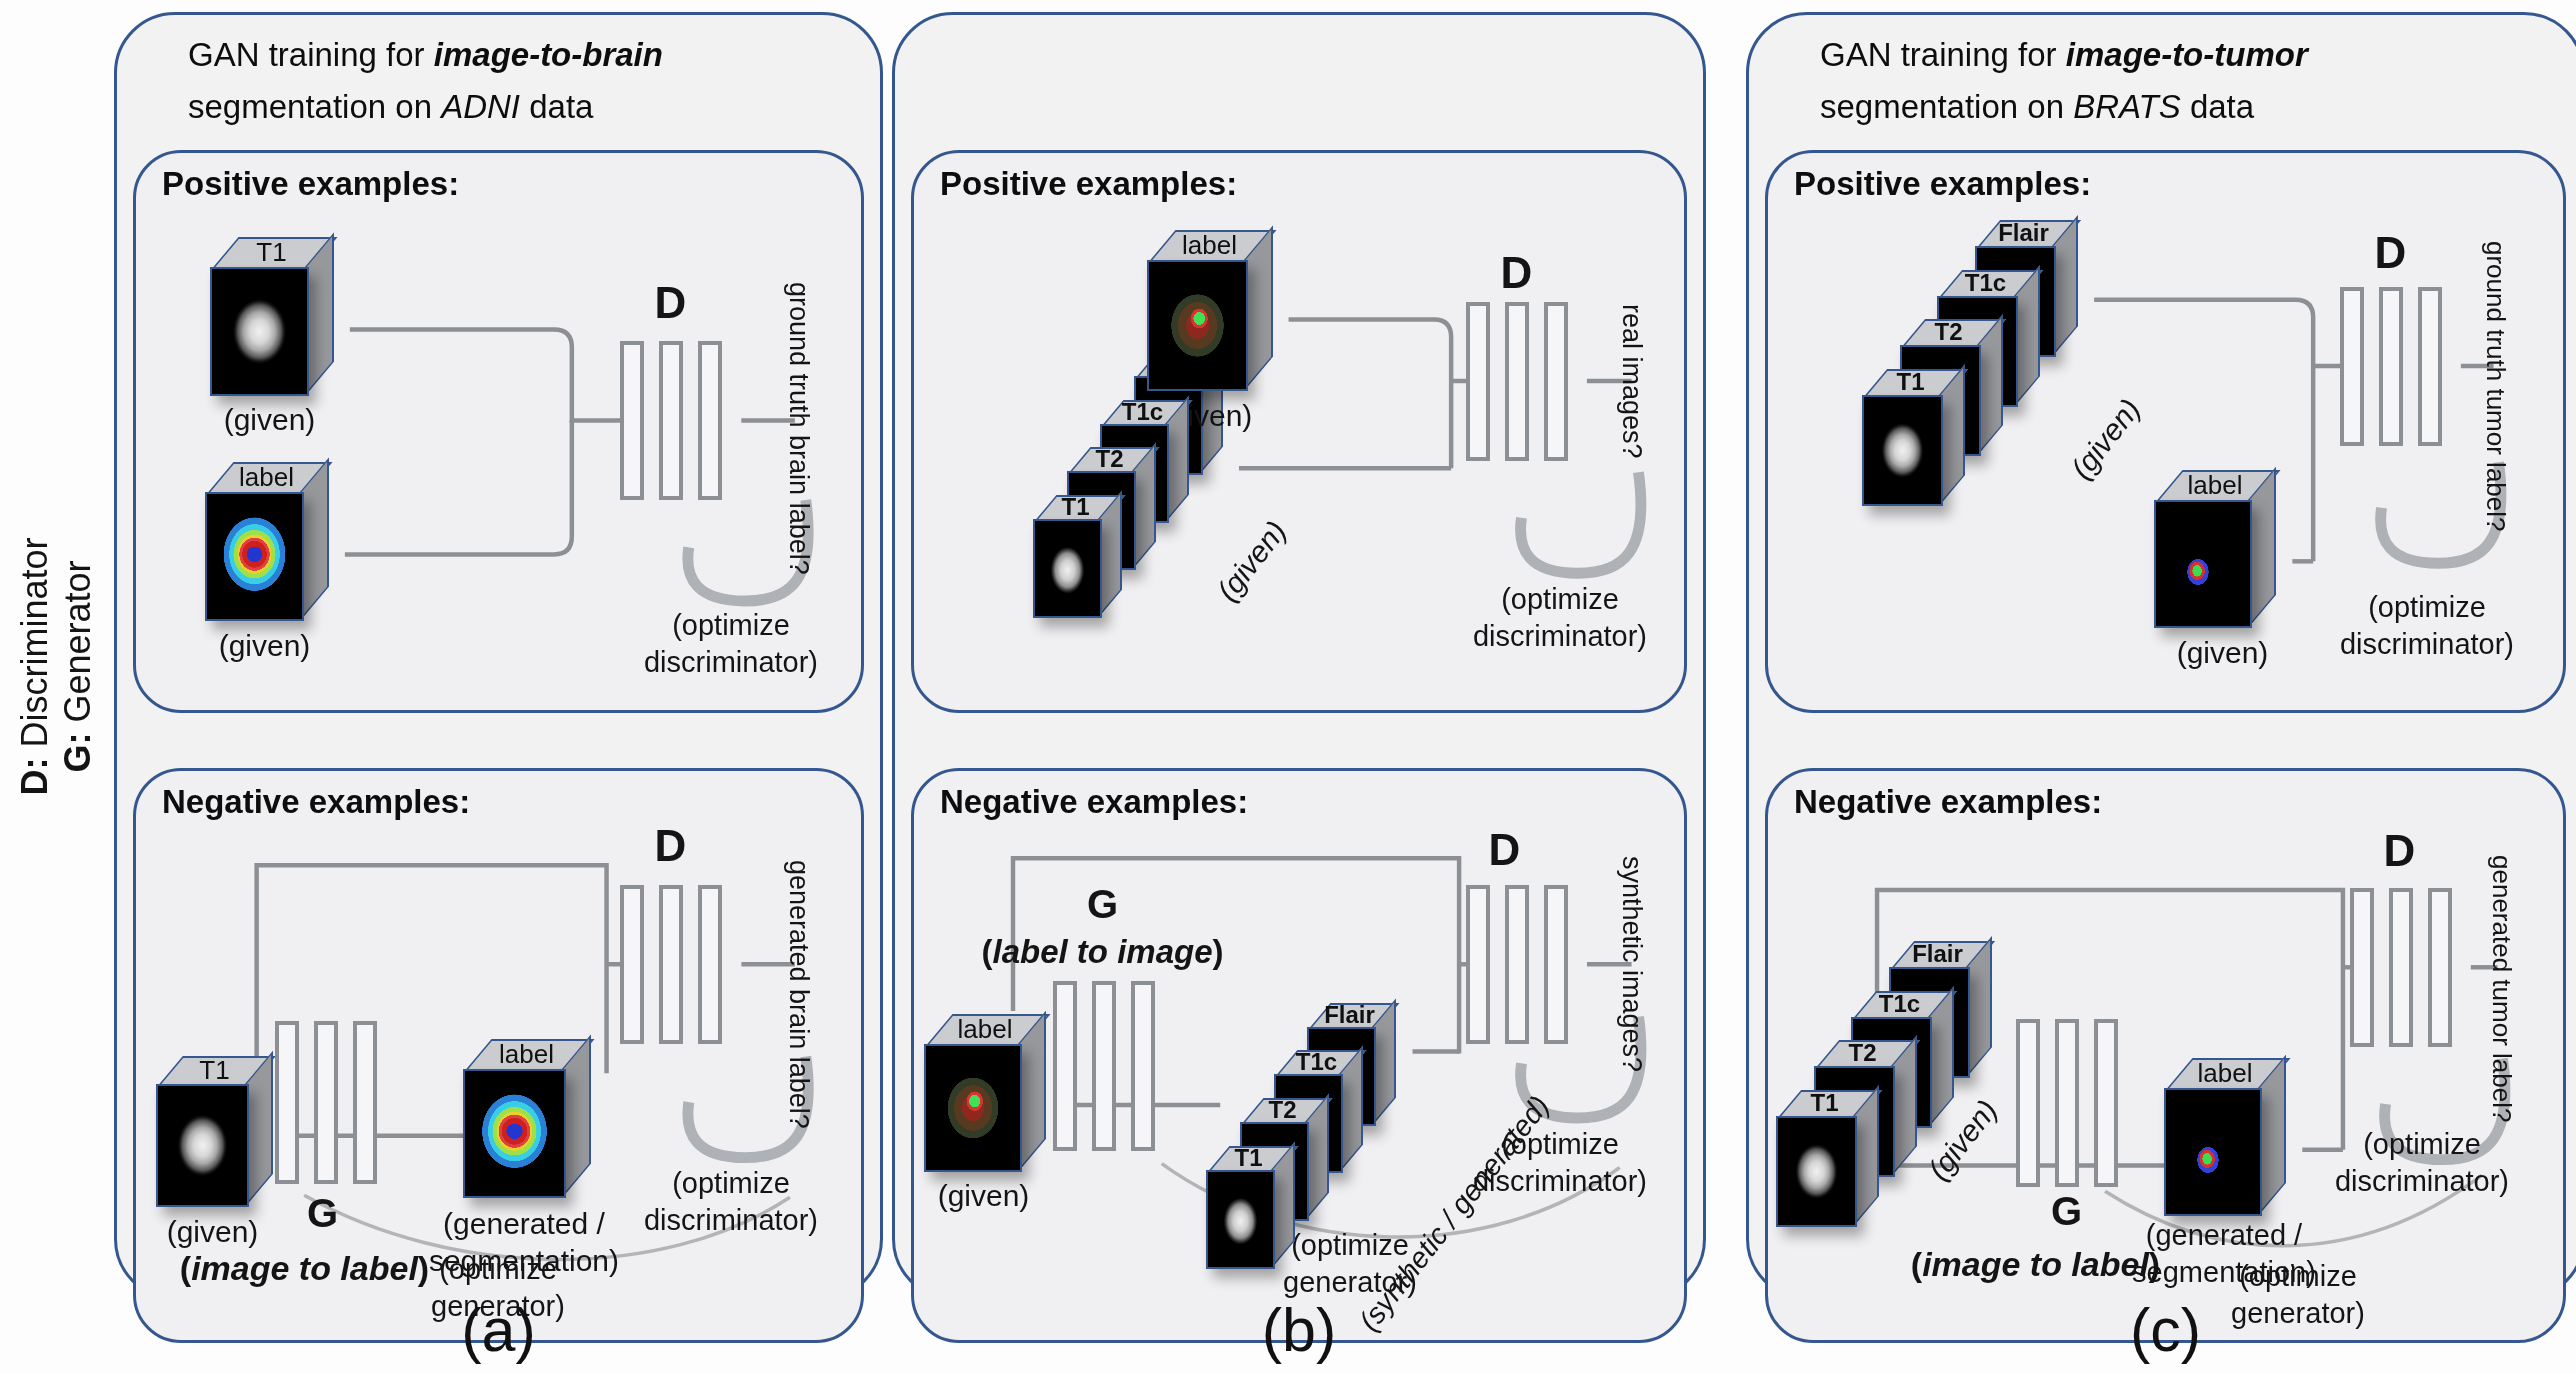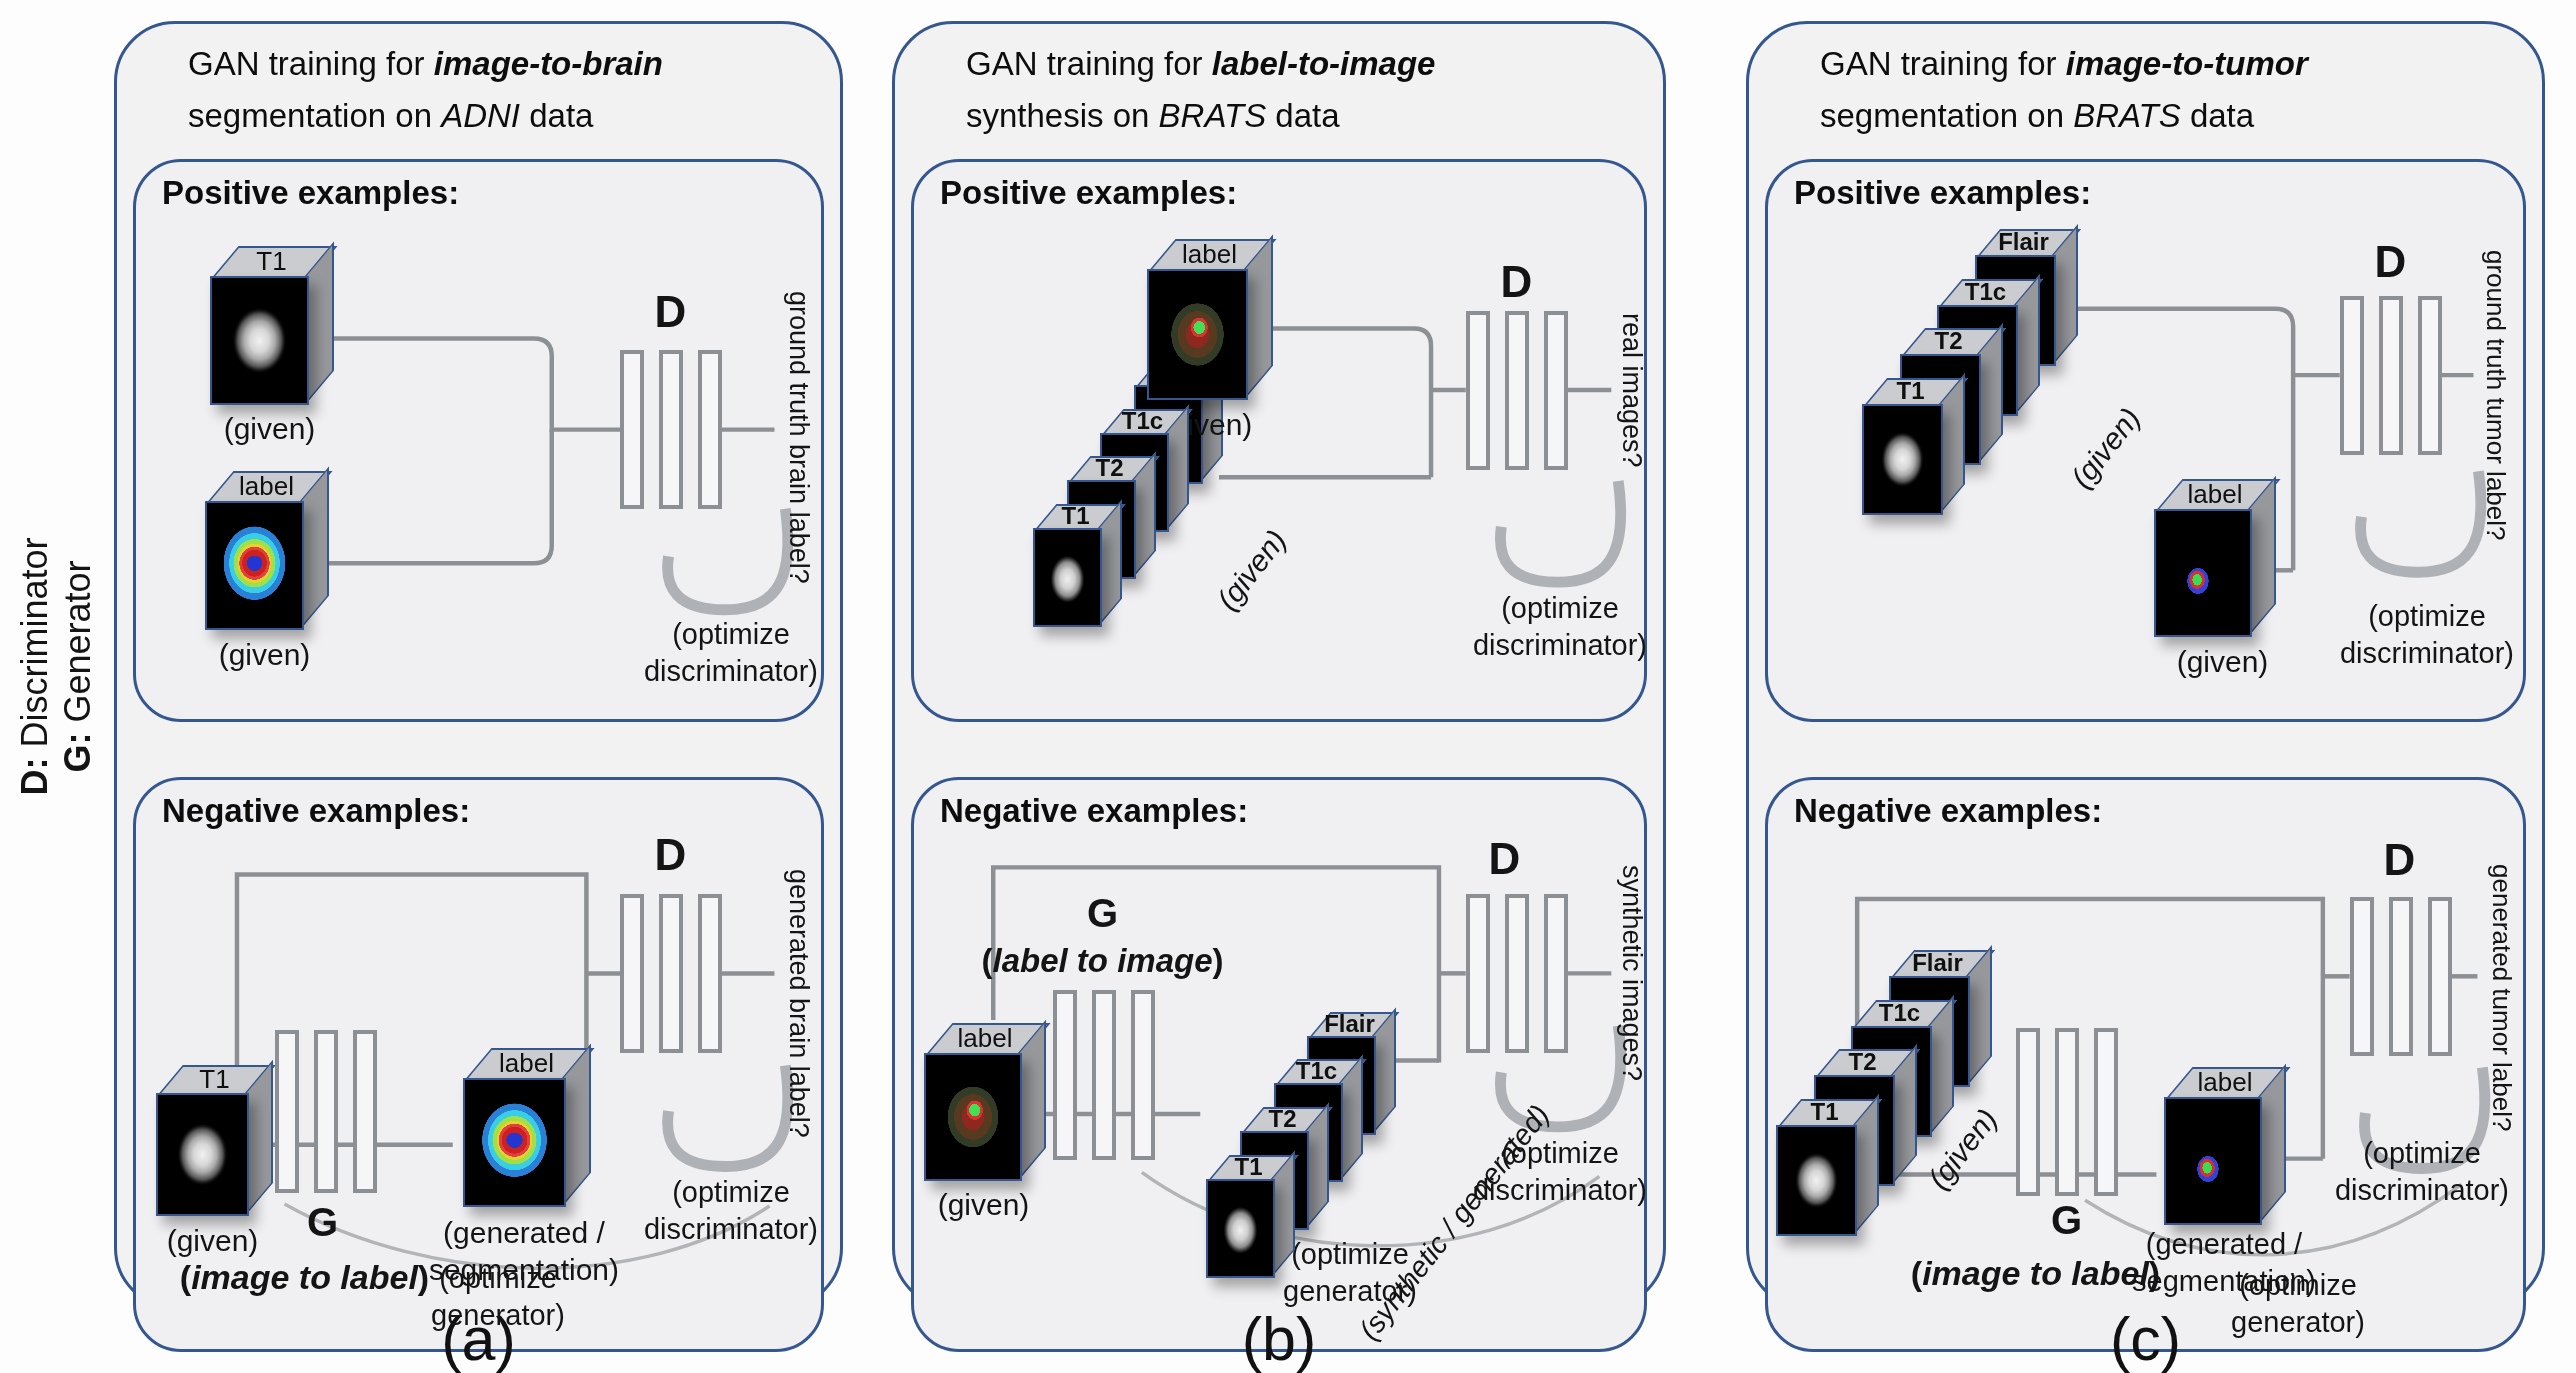--- a/index.html
+++ b/index.html
@@ -1,19 +1,19 @@
 <!DOCTYPE html>
 <html><head>
 <meta charset="utf-8">
 <style>
   html,body{margin:0;padding:0;background:#ffffff;font-family:"Liberation Sans",sans-serif;color:#141414;}
   #scene{position:relative;width:2576px;height:1373px;background:#fdfdfe;overflow:hidden;}
 
   
-  .panel{position:absolute;top:21px;height:1282px;background:#f2f2f3;border:3px solid #35578f;border-radius:61px;}
+  .panel{position:absolute;top:12px;height:1282px;background:#f2f2f3;border:3px solid #35578f;border-radius:61px;padding-left:40px;}
   .panel-a{left:114px;width:723px;}
   .panel-b{left:892px;width:768px;}
   .panel-c{left:1746px;width:793px;}
   .title{position:absolute;left:71px;top:14px;font-size:33px;line-height:1.58;color:#0d0d0d;white-space:nowrap;}
   .title b i{font-weight:bold;}
   .caption{position:absolute;left:0;width:100%;text-align:center;top:1280px;font-size:61px;color:#111;}
 
   .inner{position:absolute;left:16px;right:16px;background:#f0f0f2;border:3px solid #35578f;border-radius:48px;}
   .inner.pos{top:135px;height:557px;}
   .inner.neg{top:707px;height:569px;margin-top:46px;}
@@ -198,24 +198,20 @@
       </div>
       <div class="opt2" style="left:253px;top:480px;width:218px">
         <div>(optimize</div>
         <div>generator)</div>
       </div>
     </div>
     <div class="caption">(a)</div>
   </div>
 
   <div class="panel panel-b">
-    <div class="title">
-      <span>GAN training for </span><b><i>label-to-image</i></b><br>
-      <span>synthesis on </span><i>BRATS</i><span> data</span>
-    </div>
 
     <div class="inner pos">
       <svg class="cnx" viewBox="0 0 737 562" width="730" height="557">
           <defs>
             <marker id="ar2" markerUnits="userSpaceOnUse" markerWidth="26" markerHeight="24" refX="20" refY="11" orient="auto">
               <path d="M0,0L24,11L0,22Z" fill="#8c8f93"></path>
             </marker>
             <marker id="big2" markerUnits="userSpaceOnUse" markerWidth="44" markerHeight="40" refX="26" refY="18" orient="auto">
               <path d="M0,2L40,18L0,34Z" fill="#abaeb2"></path>
             </marker>

